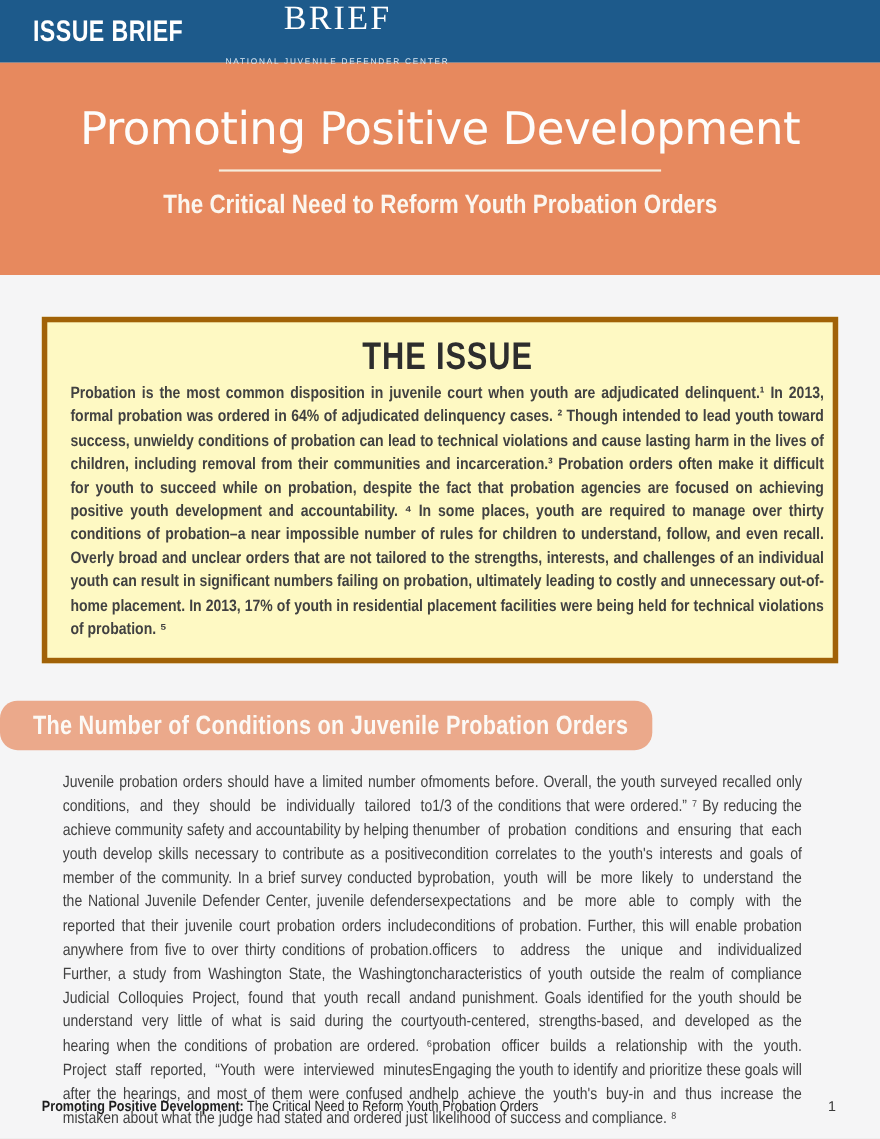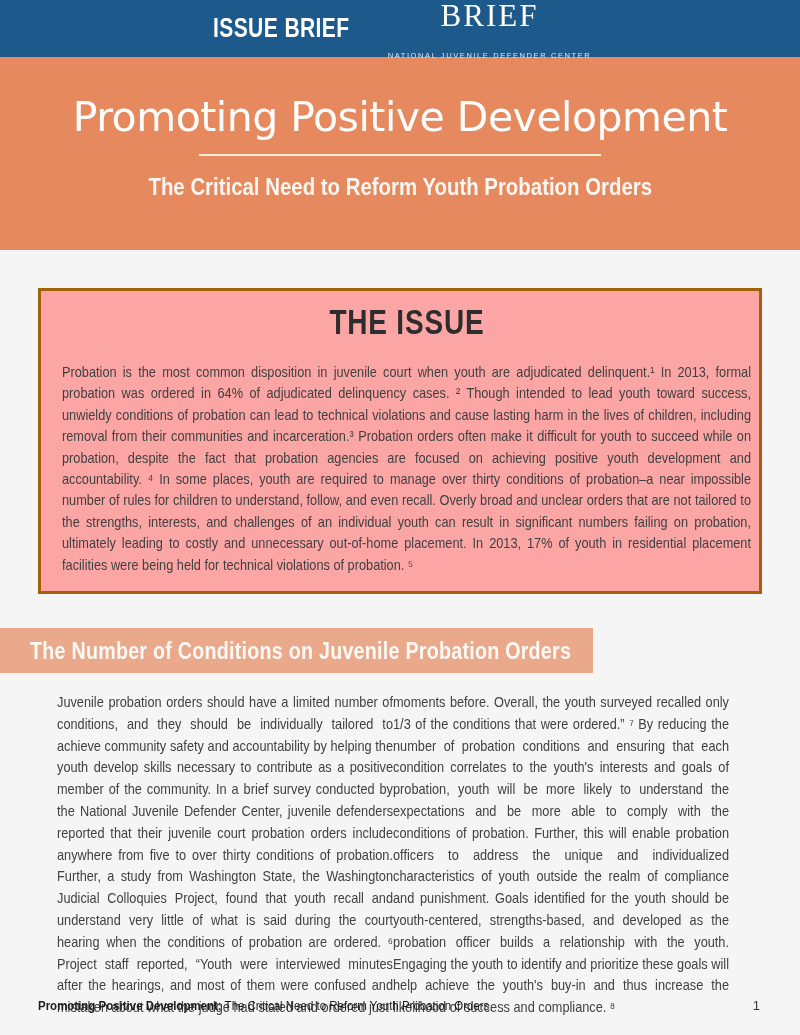--- a/index.html
+++ b/index.html
@@ -14,21 +14,21 @@
     background: #f5f5f6;
     overflow: hidden;
   }
 
   
   .topbar {
     height: 57px;
     background: #1d5a8b;
     display: flex;
     align-items: center;
-    justify-content: center;
+    justify-content: flex-start;
     padding: 0 26px 0 30px;
   }
   .brief-label {
     color: #ffffff;
     font-weight: 700;
     font-size: 27px;
     letter-spacing: 0.5px;
     display: inline-block;
     transform: scaleX(0.78);
     transform-origin: 0 50%;
@@ -78,38 +78,38 @@
     font-size: 24px;
     display: inline-block;
     transform: scaleX(0.85);
     transform-origin: 50% 50%;
     white-space: nowrap;
   }
 
   
   .issue-box {
     margin: 38px 38px 0 38px;
-    background: #fca5a5;
-    border: 3px solid #a16207;
+    background: #fef9c3;
+    border: 5px solid #a16207;
     padding: 8px 8px 16px 21px;
     overflow: hidden;
   }
   .issue-heading { text-align: center; height: 46px; }
   .issue-heading .condensed {
     color: #2d2d2d;
     font-weight: 700;
     font-size: 35px;
     line-height: 46px;
     letter-spacing: 1px;
     display: inline-block;
     transform: scaleX(0.8);
     transform-origin: 50% 50%;
     white-space: nowrap;
   }
-  .issue-text-wrap { margin-top: 16px; overflow: visible; }
+  .issue-text-wrap { margin-top: 0; overflow: visible; font-weight: bold; }
   .issue-text {
     width: 117.65%;
     transform: scaleX(0.85);
     transform-origin: 0 0;
     color: #414141;
     font-size: 15px;
     line-height: 21.4px;
     text-align: justify;
     text-align-last: left;
   }
@@ -117,20 +117,21 @@
   
   .section-bar {
     margin-top: 34px;
     width: 593px;
     height: 45px;
     background: #eba98b;
     display: flex;
     align-items: center;
     padding-left: 30px;
     overflow: hidden;
+    border-radius: 16px;
   }
   .section-bar .condensed {
     color: #fcf9f5;
     font-weight: 700;
     font-size: 24px;
     letter-spacing: 0.3px;
     display: inline-block;
     transform: scaleX(0.82);
     transform-origin: 0 50%;
     white-space: nowrap;

